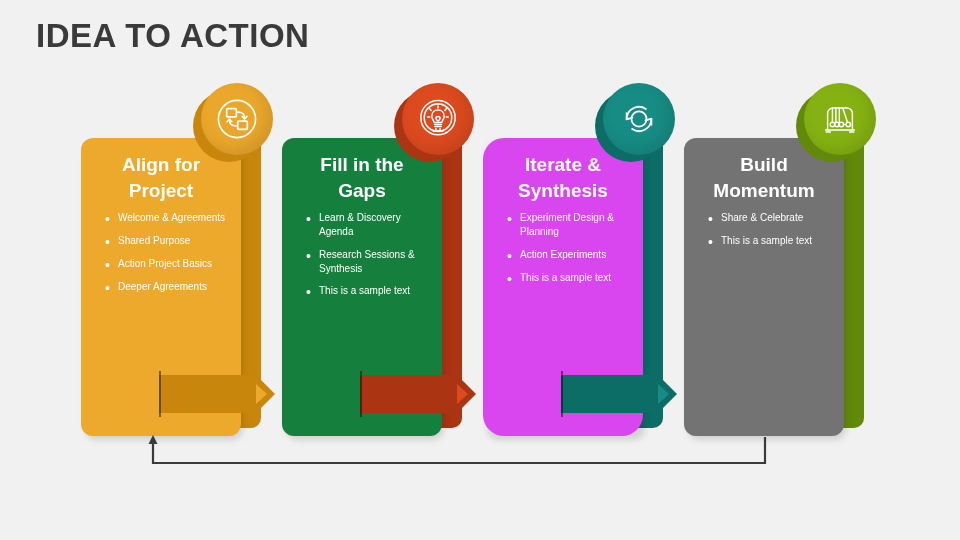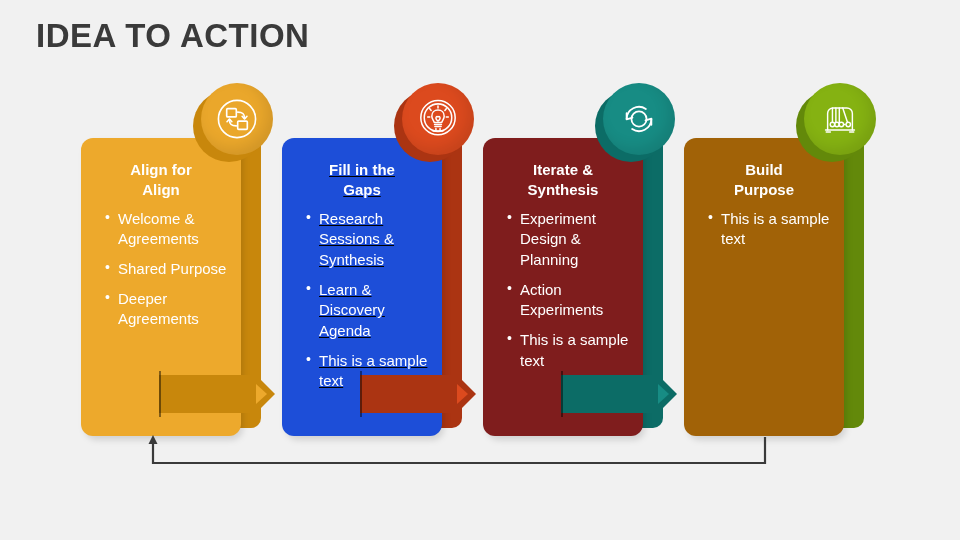--- a/index.html
+++ b/index.html
@@ -76,35 +76,35 @@
     border-radius: 12px;
     z-index: 3;
     box-sizing: border-box;
     padding: 14px 10px 0 10px;
   }
 
   .card-title {
     text-align: center;
     color: #ffffff;
     font-weight: bold;
-    font-size: 15px;
+    font-size: 19px;
     line-height: 1.35;
-    margin: 8px 0 8px 0;
+    margin: 0 0 8px 0;
     padding: 0 2px;
   }
 
   .bullets {
     list-style: none;
     margin: 0;
     padding: 0 4px 0 14px;
   }
   .bullets li {
     position: relative;
     color: #ffffff;
-    font-size: 15px;
+    font-size: 10px;
     line-height: 1.38;
     margin-bottom: 9px;
     padding-left: 13px;
   }
   .bullets li::before {
     content: "\2022";
     position: absolute;
     left: 0;
     top: -1px;
     font-size: 14px;
@@ -197,25 +197,26 @@
 <div id="slide" style="background: rgb(241, 241, 241);">
 
   <div id="page-title" style="color: rgb(58, 58, 58);">IDEA TO ACTION</div>
 
   <div class="card-wrap" id="wrap-0" style="left:81px;">
     <div class="back-panel" id="back-0" style="background: rgb(200, 135, 12);"></div>
     <div class="card-shadow"></div>
     <div class="card" id="card-0" style="background: rgb(237, 169, 44);">
       <div class="card-title">
         <span>Align for</span><br>
-        <span>Align</span>
+        <span>Project</span>
       </div>
       <ul class="bullets">
         <li>Welcome &amp; Agreements</li>
         <li>Shared Purpose</li>
+        <li>Action Project Basics</li>
         <li>Deeper Agreements</li>
       </ul>
     </div>
     <div class="arrow-band" id="arrow-0">
       <div class="band-body" style="background: rgb(200, 135, 12);"></div>
       <div class="band-head" style="border-left-color: rgb(200, 135, 12);"></div>
       <div class="band-notch" style="border-left-color: rgb(237, 169, 44);"></div>
       <div class="band-tick"></div>
     </div>
     <div class="icon-shadow" style="background: rgb(200, 135, 12);"></div>
@@ -228,28 +229,28 @@
         <path d="M39.5 28 L43 32 L46.5 28"></path>
         <path d="M31 42 C23 42 21 39 21 33"></path>
         <path d="M24.5 36 L21 32 L17.5 36"></path>
       </svg>
     </div>
   </div>
 
   <div class="card-wrap" id="wrap-1" style="left:282px;">
     <div class="back-panel" id="back-1" style="background: rgb(171, 52, 18);"></div>
     <div class="card-shadow"></div>
-    <div class="card" id="card-1" style="background: #1d4ed8; text-decoration: underline;">
+    <div class="card" id="card-1" style="background: #15803d;">
       <div class="card-title">
         <span>Fill in the</span><br>
         <span>Gaps</span>
       </div>
       <ul class="bullets">
+        <li>Learn &amp; Discovery Agenda</li>
         <li>Research Sessions &amp; Synthesis</li>
-        <li>Learn &amp; Discovery Agenda</li>
         <li>This is a sample text</li>
       </ul>
     </div>
     <div class="arrow-band" id="arrow-1">
       <div class="band-body" style="background: rgb(171, 52, 18);"></div>
       <div class="band-head" style="border-left-color: rgb(171, 52, 18);"></div>
       <div class="band-notch" style="border-left-color: rgb(220, 74, 30);"></div>
       <div class="band-tick"></div>
     </div>
     <div class="icon-shadow" style="background: rgb(171, 52, 18);"></div>
@@ -268,21 +269,21 @@
         <line x1="44" y1="17" x2="42" y2="19.5"></line>
         <line x1="17" y1="29" x2="20" y2="29"></line>
         <line x1="44" y1="29" x2="47" y2="29"></line>
       </svg>
     </div>
   </div>
 
   <div class="card-wrap" id="wrap-2" style="left:483px;">
     <div class="back-panel" id="back-2" style="background: rgb(12, 108, 102);"></div>
     <div class="card-shadow"></div>
-    <div class="card" id="card-2" style="background: #7f1d1d;">
+    <div class="card" id="card-2" style="background: #d946ef; border-radius: 21px;">
       <div class="card-title">
         <span>Iterate &amp;</span><br>
         <span>Synthesis</span>
       </div>
       <ul class="bullets">
         <li>Experiment Design &amp; Planning</li>
         <li>Action Experiments</li>
         <li>This is a sample text</li>
       </ul>
     </div>
@@ -300,26 +301,27 @@
         <path d="M14 23.5 L14 32.5 L22.5 30"></path>
         <path d="M50 40.5 L50 31.5 L41.5 34"></path>
         <circle cx="32" cy="32" r="11"></circle>
       </svg>
     </div>
   </div>
 
   <div class="card-wrap no-arrow" id="wrap-3" style="left:684px;">
     <div class="back-panel" id="back-3" style="background: rgb(99, 137, 10);"></div>
     <div class="card-shadow"></div>
-    <div class="card" id="card-3" style="background: #a16207;">
+    <div class="card" id="card-3" style="background: #737373;">
       <div class="card-title">
         <span>Build</span><br>
-        <span>Purpose</span>
+        <span>Momentum</span>
       </div>
       <ul class="bullets">
+        <li>Share &amp; Celebrate</li>
         <li>This is a sample text</li>
       </ul>
     </div>
 
     <div class="icon-shadow" style="background: rgb(99, 137, 10);"></div>
     <div class="icon-circle" id="circle-3" style="background: rgb(133, 178, 18); box-shadow: rgba(0, 0, 0, 0.1) -6px -6px 14px inset;">
       <svg viewBox="0 0 64 64" fill="none" stroke="#ffffff" stroke-width="2.1" stroke-linecap="round" stroke-linejoin="round">
         <path d="M14 48 L14 24 A8 8 0 0 1 22 16 L42 16 A8 8 0 0 1 50 24 L50 48"></path>
         <line x1="11" y1="48" x2="53" y2="48"></line>
         <line x1="12" y1="51" x2="18" y2="51"></line>

